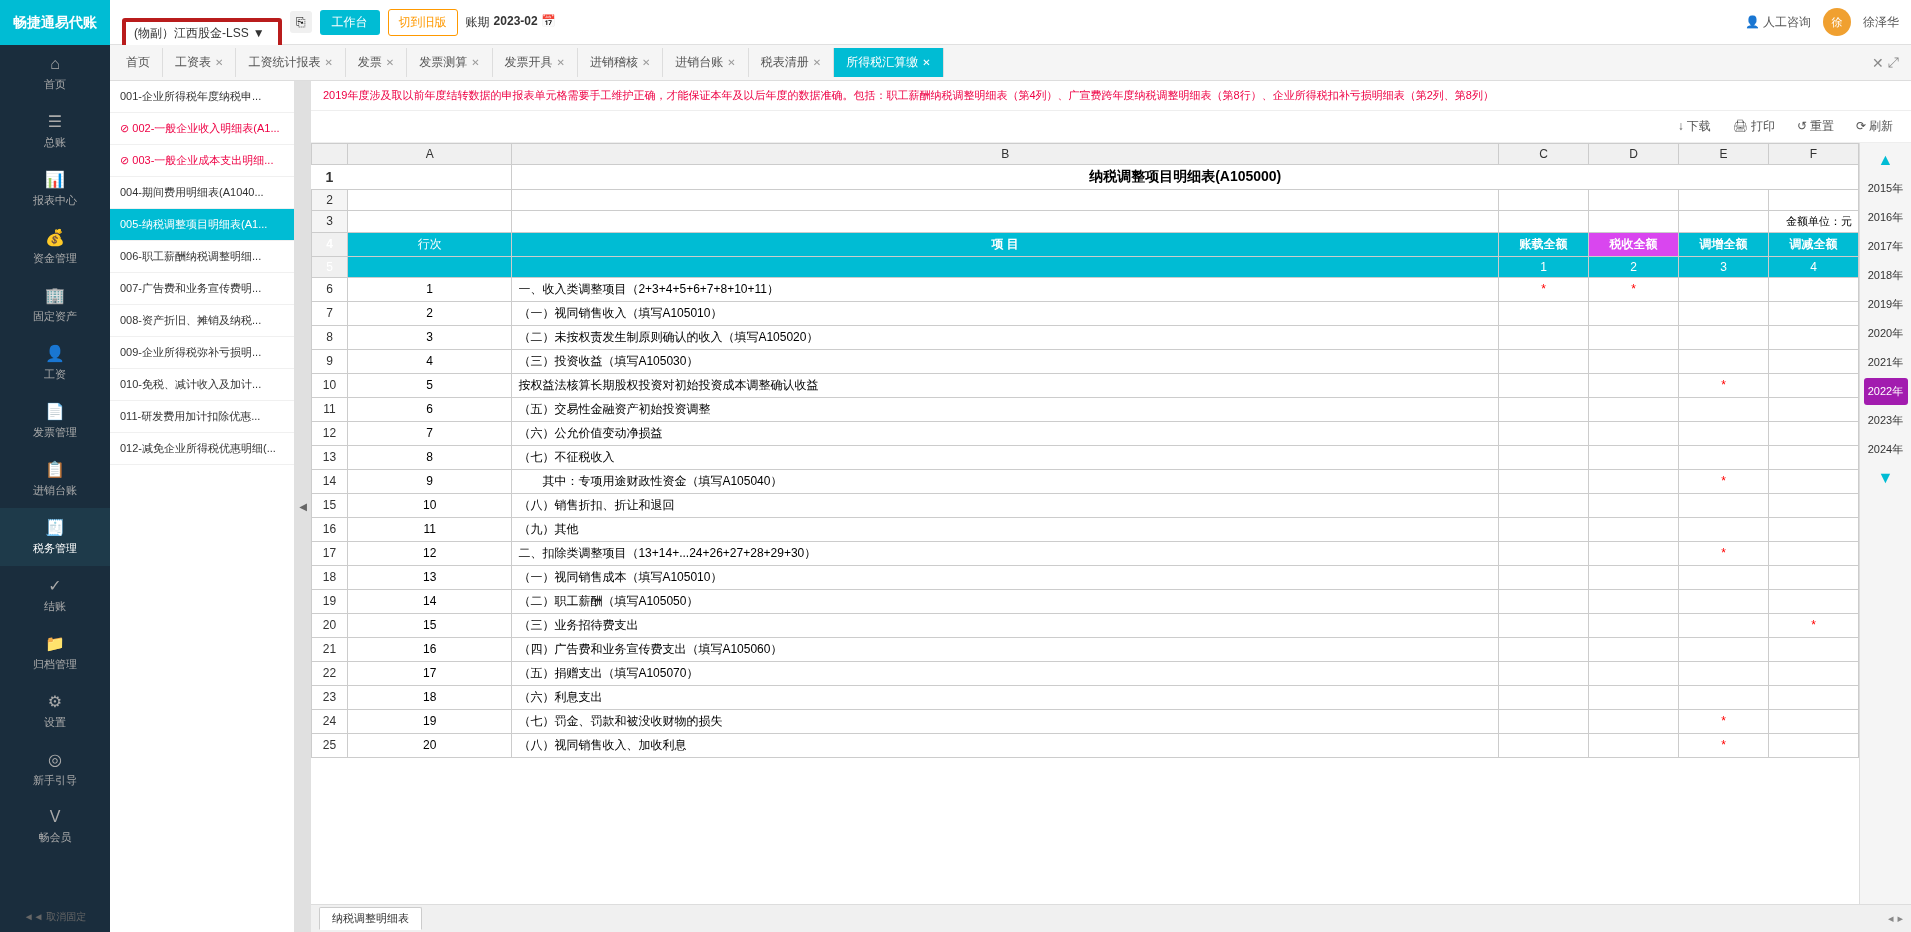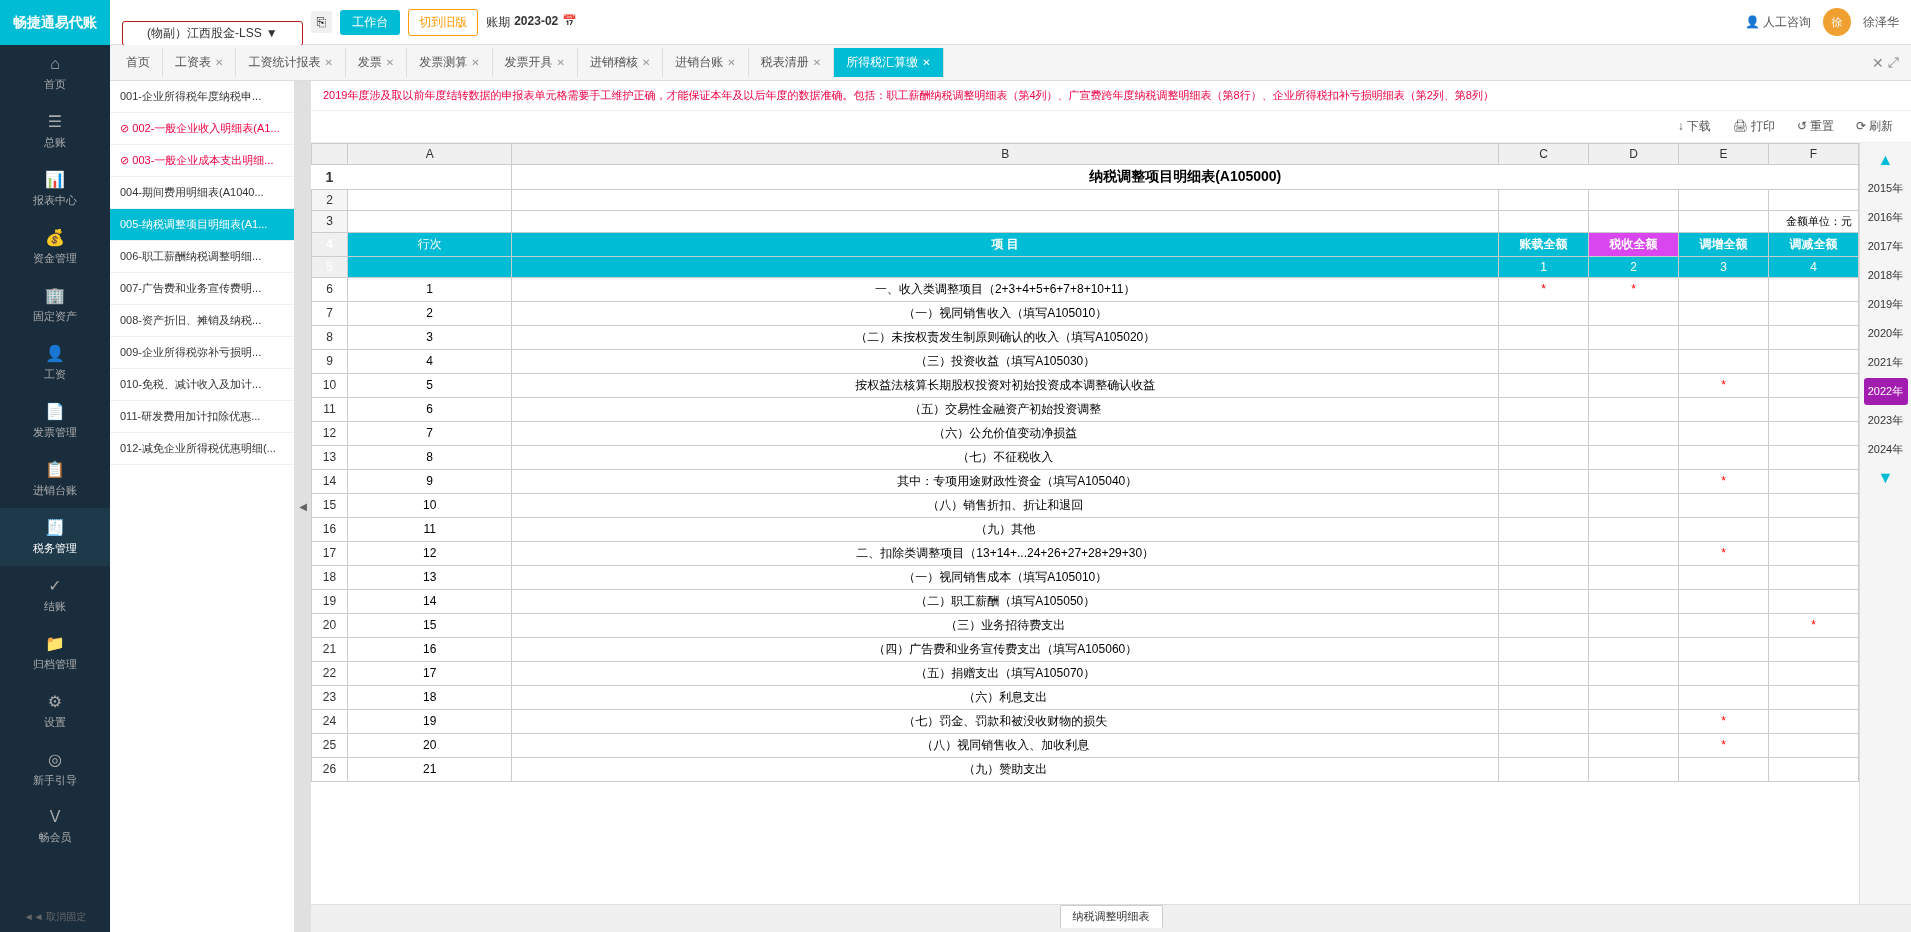--- a/index.html
+++ b/index.html
@@ -11,21 +11,21 @@
     .sidebar-item { display: flex; flex-direction: column; align-items: center; padding: 10px 4px; cursor: pointer; font-size: 11px; color: #aaa; gap: 4px; }
     .sidebar-item.active { background: #1e3a4a; color: #fff; }
     .sidebar-item .icon { font-size: 16px; }
     .sidebar-bottom { margin-top: auto; padding: 8px; font-size: 10px; color: #666; text-align: center; cursor: pointer; }
 
     
     .main { flex: 1; display: flex; flex-direction: column; overflow: hidden; }
 
     
     .topbar { background: #fff; height: 45px; display: flex; align-items: center; padding: 0 12px; border-bottom: 1px solid #e0e0e0; gap: 8px; }
-    .company-select { border: 1px solid #b91c1c; border-radius: 3px; padding: 3px 24px; font-size: 12px; color: #333; background: #fff; display: flex; align-items: center; gap: 4px; min-width: 160px; cursor: pointer; margin-top: 22px; }
+    .company-select { border: 4px solid #b91c1c; border-radius: 3px; padding: 3px 8px; font-size: 12px; color: #333; background: #fff; display: flex; align-items: center; gap: 4px; min-width: 160px; cursor: pointer; margin-top: 22px; }
     .btn-workbench { background: #00bcd4; color: white; border: none; border-radius: 3px; padding: 4px 12px; cursor: pointer; font-size: 12px; }
     .btn-old { border: 1px solid #f90; color: #f90; border-radius: 3px; padding: 4px 10px; cursor: pointer; font-size: 12px; background: white; }
     .period-info { display: flex; align-items: flex-start; gap: 4px; font-size: 12px; color: #333; }
     .topbar-right { margin-left: auto; display: flex; align-items: center; gap: 12px; font-size: 12px; color: #555; }
 
     
     .tabbar { background: #f5f5f5; height: 36px; display: flex; align-items: center; border-bottom: 1px solid #ddd; padding: 0 4px; overflow-x: auto; white-space: nowrap; }
     .tab { padding: 6px 12px; font-size: 12px; color: #555; cursor: pointer; border-right: 1px solid #ddd; display: flex; align-items: center; gap: 4px; background: #f5f5f5; }
     .tab.active { background: #00bcd4; color: white; }
     .tab-close { font-size: 10px; color: #999; cursor: pointer; }
@@ -55,32 +55,32 @@
     .spreadsheet-wrapper { flex: 1; display: flex; overflow: hidden; }
     .spreadsheet-container { flex: 1; overflow: auto; position: relative; }
     .spreadsheet { border-collapse: collapse; width: 100%; font-size: 12px; }
     .spreadsheet th, .spreadsheet td { border: 1px solid #ccc; padding: 3px 6px; text-align: center; min-width: 50px; white-space: nowrap; }
     .spreadsheet .row-header { background: #f5f5f5; color: #333; min-width: 36px; width: 36px; font-weight: normal; }
     .spreadsheet .col-header { background: #f0f0f0; color: #333; font-weight: normal; text-align: center; }
     .spreadsheet .title-row td { background: #fff; font-size: 14px; font-weight: bold; text-align: center; border: none; }
     .spreadsheet .header-row td { background: #00bcd4; color: white; font-weight: bold; text-align: center; }
     .spreadsheet .sub-header-row td { background: #00bcd4; color: white; text-align: center; }
     .spreadsheet .data-row td { background: #fff; }
-    .spreadsheet td.item-col { text-align: center; min-width: 280px; max-width: 300px; white-space: normal; }
+    .spreadsheet td.item-col { text-align: left; min-width: 280px; max-width: 300px; white-space: normal; }
     .spreadsheet td.num-col { min-width: 90px; width: 90px; }
     .spreadsheet td.asterisk { color: red; }
 
     
     .right-year-panel { width: 52px; display: flex; flex-direction: column; background: #f5f5f5; border-left: 1px solid #ddd; overflow-y: auto; align-items: center; padding: 4px 0; gap: 2px; }
     .year-item { padding: 6px 4px; font-size: 11px; color: #333; cursor: pointer; text-align: center; width: 44px; border-radius: 3px; }
     .year-item.active { background: #a21caf; color: white; }
     .year-nav { color: #00bcd4; cursor: pointer; font-size: 16px; padding: 4px; }
 
     
-    .bottom-tabbar { height: 28px; background: #f0f0f0; border-top: 1px solid #ddd; display: flex; align-items: center; padding: 0 8px; gap: 4px; flex-direction: column; }
+    .bottom-tabbar { height: 28px; background: #f0f0f0; border-top: 1px solid #ddd; display: flex; align-items: center; padding: 0 8px; gap: 4px; }
     .bottom-tab { padding: 3px 12px; font-size: 11px; border: 1px solid #ccc; background: #fff; cursor: pointer; border-radius: 2px 2px 0 0; }
     .bottom-tab.active { background: #fff; border-bottom: 1px solid #fff; color: #333; }
     .bottom-right { margin-left: auto; display: flex; gap: 4px; align-items: center; font-size: 11px; color: #888; }
 
     
     .collapse-btn { width: 16px; background: #e0e0e0; display: flex; align-items: center; justify-content: center; cursor: pointer; font-size: 10px; color: #666; flex-shrink: 0; }
   </style>
 </head>
 <body>
 
@@ -498,29 +498,20 @@
               </tr>
               <tr class="data-row">
                 <td class="row-header">25</td>
                 <td>20</td>
                 <td class="item-col">（八）视同销售收入、加收利息</td>
                 <td class="num-col" contenteditable="true" style=""></td>
                 <td class="num-col" contenteditable="true" style=""></td>
                 <td class="num-col asterisk">*</td>
                 <td class="num-col" contenteditable="true" style=""></td>
               </tr>
-              <tr class="data-row">
-                <td class="row-header">26</td>
-                <td>21</td>
-                <td class="item-col">（九）赞助支出</td>
-                <td class="num-col" contenteditable="true" style=""></td>
-                <td class="num-col" contenteditable="true" style=""></td>
-                <td class="num-col" contenteditable="true" style=""></td>
-                <td class="num-col" contenteditable="true" style=""></td>
-              </tr>
             </tbody>
           </table>
         </div>
 
         <div class="right-year-panel">
           <span class="year-nav">▲</span>
           <div class="year-item">2015年</div>
           <div class="year-item">2016年</div>
           <div class="year-item">2017年</div>
           <div class="year-item">2018年</div>

